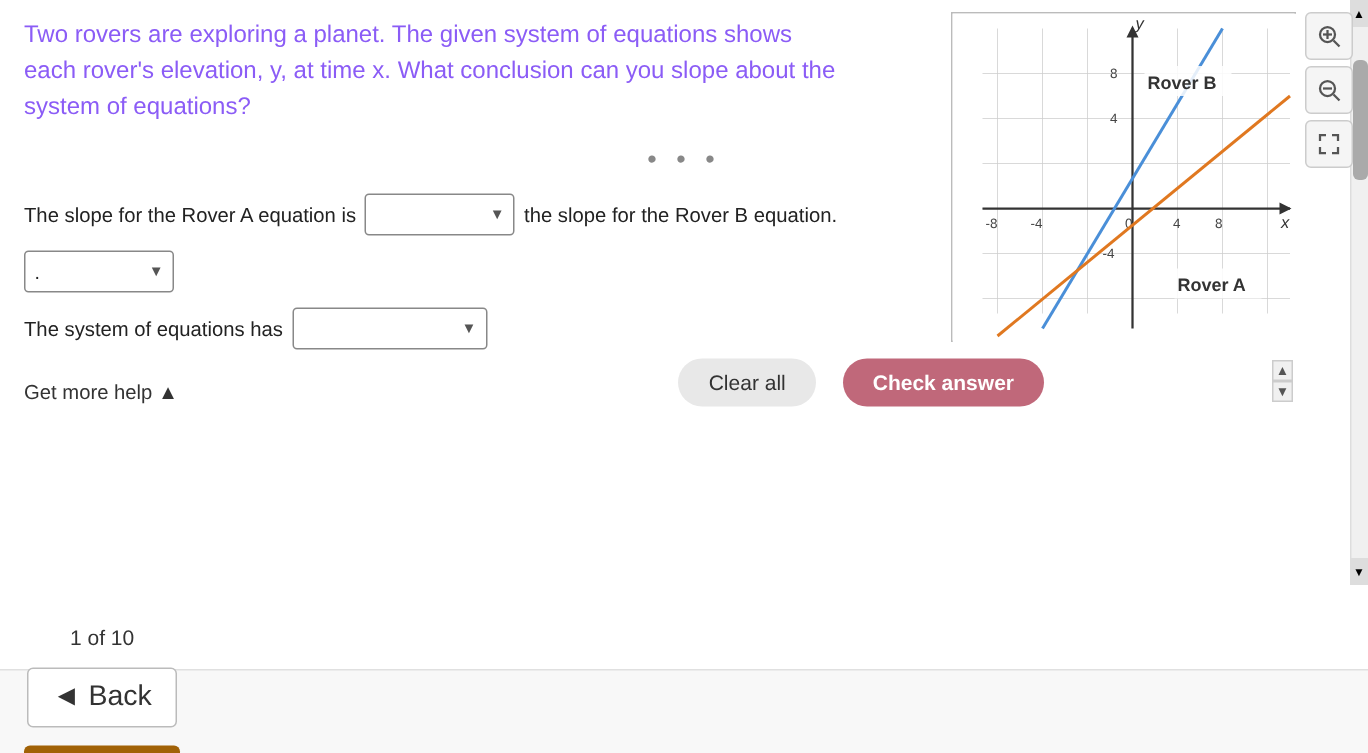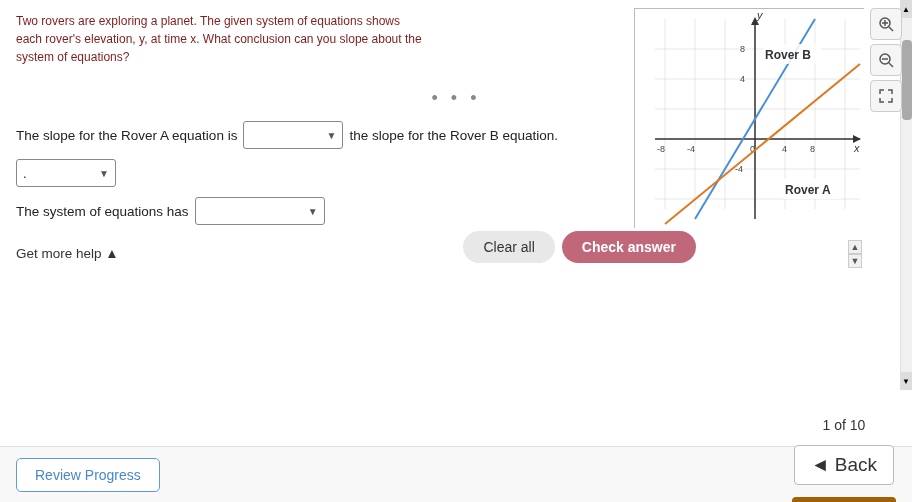--- a/index.html
+++ b/index.html
@@ -27,25 +27,25 @@
     }
 
     .left-panel {
       flex: 1;
       display: flex;
       flex-direction: column;
       gap: 0;
     }
 
     .question-text {
-      font-size: 12px;
+      font-size: 16px;
       line-height: 1.5;
-      color: #7f1d1d;
+      color: #8b5cf6;
       max-width: 580px;
-      margin-bottom: 18px;
+      margin-bottom: 8px;
     }
 
     .graph-area {
       position: absolute;
       top: 8px;
       right: 48px;
       width: 230px;
       height: 225px;
     }
 
@@ -190,21 +190,21 @@
       color: #fff;
       font-weight: 600;
       display: flex;
       align-items: center;
       gap: 6px;
     }
 
     .action-btns {
       display: flex;
       align-items: flex-start;
-      gap: 7px;
+      gap: 18px;
     }
 
     .clear-btn {
       background: #e8e8e8;
       border: none;
       border-radius: 20px;
       padding: 8px 20px;
       font-size: 14px;
       cursor: pointer;
       color: #333;
@@ -438,21 +438,20 @@
       <svg width="16" height="16" viewBox="0 0 16 16">
         <polyline points="2,6 2,2 6,2" stroke="#555" stroke-width="1.5" fill="none"></polyline>
         <polyline points="10,2 14,2 14,6" stroke="#555" stroke-width="1.5" fill="none"></polyline>
         <polyline points="14,10 14,14 10,14" stroke="#555" stroke-width="1.5" fill="none"></polyline>
         <polyline points="6,14 2,14 2,10" stroke="#555" stroke-width="1.5" fill="none"></polyline>
       </svg>
     </button>
   </div>
 
   <div class="bottom-bar">
-    <button class="review-btn">Review Progress</button>
 
     <div class="pagination-area">
       <span>1 of 10</span>
       <button class="back-btn">◄ Back</button>
       <button class="next-btn">Next ►</button>
     </div>
   </div>
 
 </div>
 

